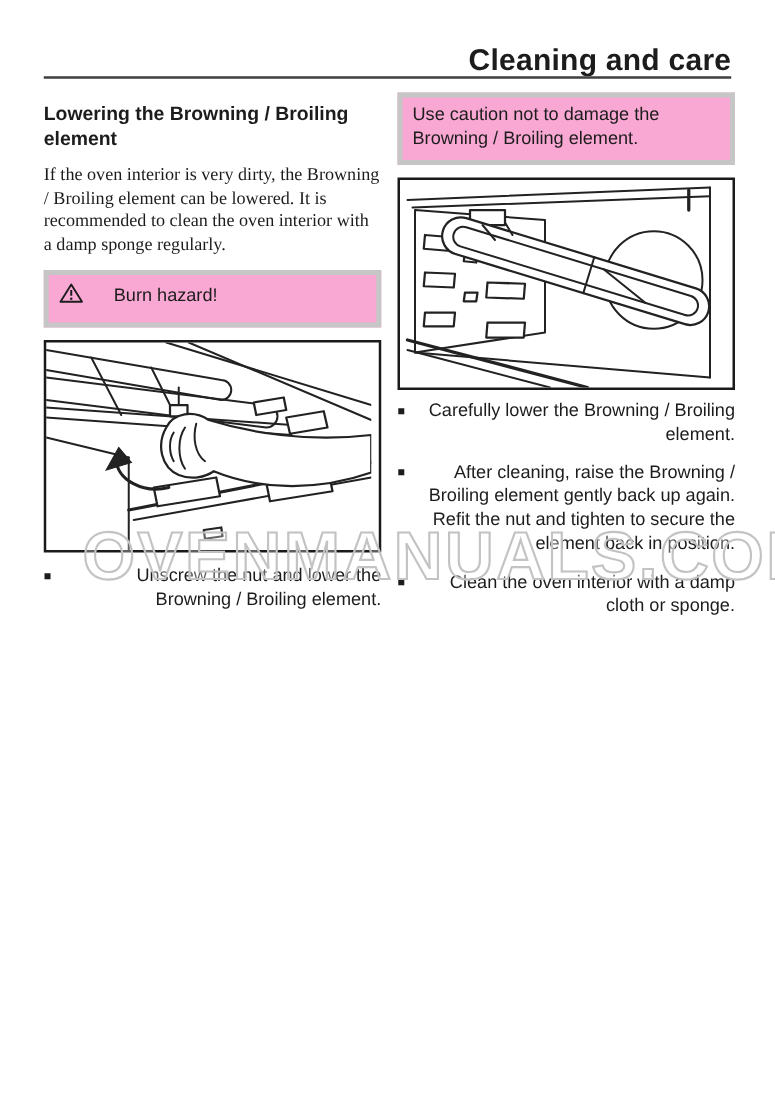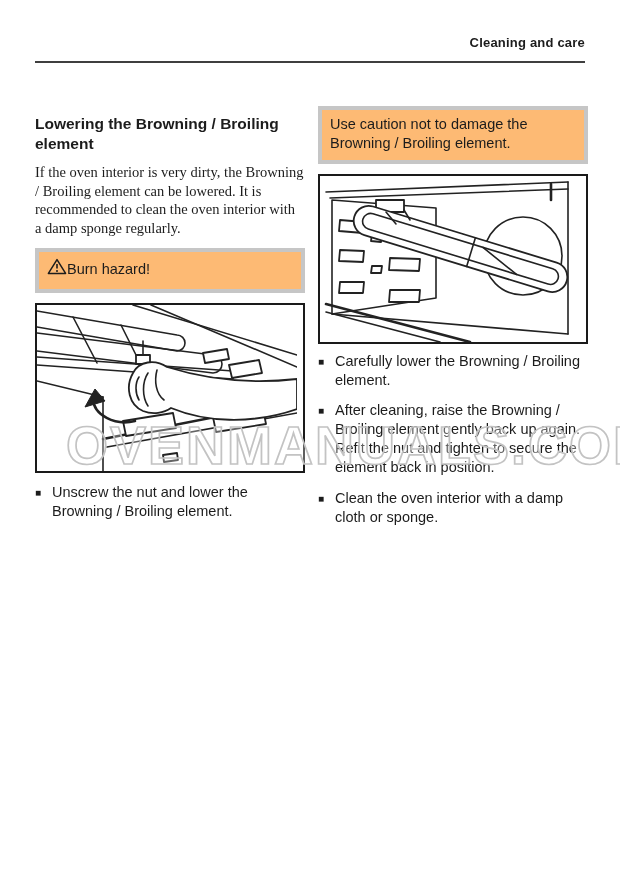--- a/index.html
+++ b/index.html
@@ -8,63 +8,63 @@
     width:620px;height:880px;
     background:#ffffff;
     font-family:"Liberation Sans","DejaVu Sans",sans-serif;
     color:#1c1c1c;
     overflow:hidden;
     margin:0 auto;
   }
   
   .header-title{
     position:absolute;top:35px;right:35px;
-    font-size:13px;font-weight:bold;letter-spacing:.2px;
+    font-size:24px;font-weight:bold;letter-spacing:.2px;
   }
   .header-rule{
     position:absolute;top:61px;left:35px;width:550px;height:2px;
     background:#3f3f3f;
   }
   
-  .col{position:absolute;width:270px;font-size:14.5px;line-height:1.3;margin-top:32px;}
+  .col{position:absolute;width:270px;font-size:14.5px;line-height:1.3;}
   .col-left{left:35px;top:78px;}
   .col-right{left:318px;top:74px;}
   .section-title{
     font-size:15.5px;font-weight:bold;line-height:1.28;
     margin:4px 0 9px 0;
   }
   .para{margin:0 0 10px 0;font-family:Liberation Serif, serif;}
   
   .gray-box{
     border:4px solid #c6c6c6;
     padding:5px 8px 7px 8px;
     margin:10px 0 10px 0;
-    background:#fdba74;
+    background:#f9a8d4;
   }
   .gray-box p{margin:0 0 5px 0;}
   .gray-box p:last-child{margin-bottom:0;}
-  .warn-title{display:flex;align-items:center;gap:0;margin:1px 0 2px 0;}
+  .warn-title{display:flex;align-items:center;gap:24px;margin:1px 0 2px 0;}
   .warn-icon{flex:0 0 auto;display:inline-block;}
   
   .figure{
     border:2px solid #1a1a1a;
     margin:8px 0 8px 0;
     background:#fff;
     line-height:0;
   }
   .figure svg{display:block;}
   
   .bullet{display:flex;margin:10px 0 12px 0;}
   .bullet .marker{flex:0 0 17px;}
   .bullet .marker::before{
     content:"\25A0";
     font-size:10px;line-height:19px;
     position:relative;top:-1px;
   }
-  .bullet .btext{flex:1;}
+  .bullet .btext{flex:1;text-align:right;}
   
   .watermark{
     position:absolute;left:66px;top:414px;
     font-size:54px;font-weight:bold;letter-spacing:2px;
     white-space:nowrap;
     color:rgba(205,205,205,0.85);
     z-index:5;pointer-events:none;
   }
   @supports (-webkit-text-stroke: 1px black){
     .watermark{

